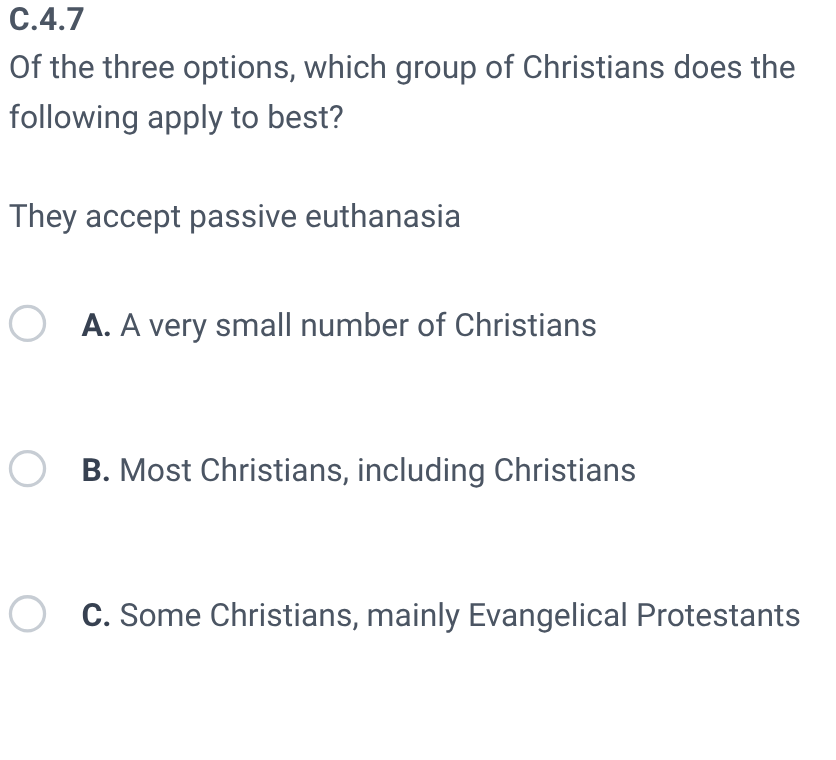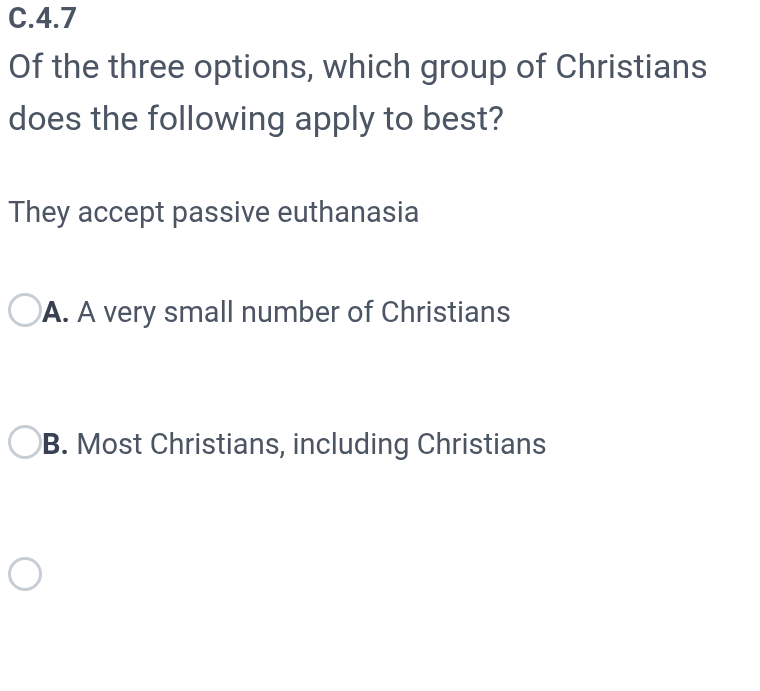--- a/index.html
+++ b/index.html
@@ -15,21 +15,21 @@
     overflow: hidden;
     padding: 0 8px;
   }
   .question-number {
     font-size: 29px;
     color: #4b5563;
     font-weight: 700;
     line-height: 1.3;
   }
   .question-text {
-    font-size: 34px;
+    font-size: 29px;
     color: #4b5563;
     font-weight: 400;
     line-height: 1.55;
     margin-top: 2px;
     margin-bottom: 46px;
   }
   .question-statement {
     font-size: 29px;
     color: #4b5563;
     font-weight: 400;
@@ -47,20 +47,21 @@
   }
   .radio-circle {
     width: 34px;
     height: 34px;
     border: 3px solid #c7cdd4;
     border-radius: 50%;
     flex-shrink: 0;
     margin-top: 2px;
   }
   .option-text-wrap {
+    margin-left: 32px;
     font-size: 29px;
     color: #4b5563;
     line-height: 1.45;
   }
   .option-letter {
     font-weight: 700;
     color: #374151;
   }
   .option-label {
     font-weight: 400;
@@ -84,13 +85,17 @@
 <div class="option-row">
   <div class="radio-circle"></div>
   <div class="option-text-wrap">
     <span class="option-letter">B.</span>
     <span class="option-label">Most Christians, including Christians</span>
   </div>
 </div>
 
 <div class="option-row">
   <div class="radio-circle"></div>
+  <div class="option-text-wrap">
+    <span class="option-letter">C.</span>
+    <span class="option-label">Some Christians, mainly Evangelical Protestants</span>
+  </div>
 </div>
 
 </body></html>

